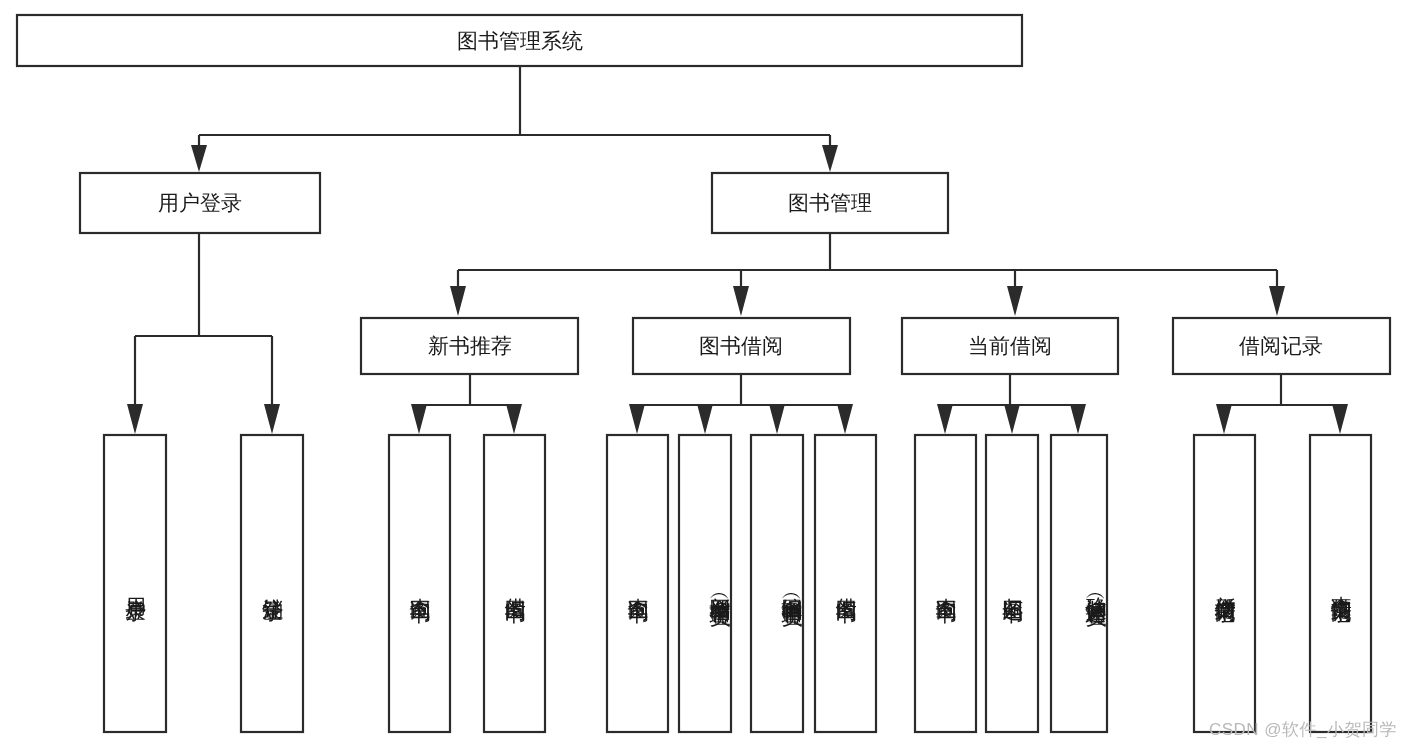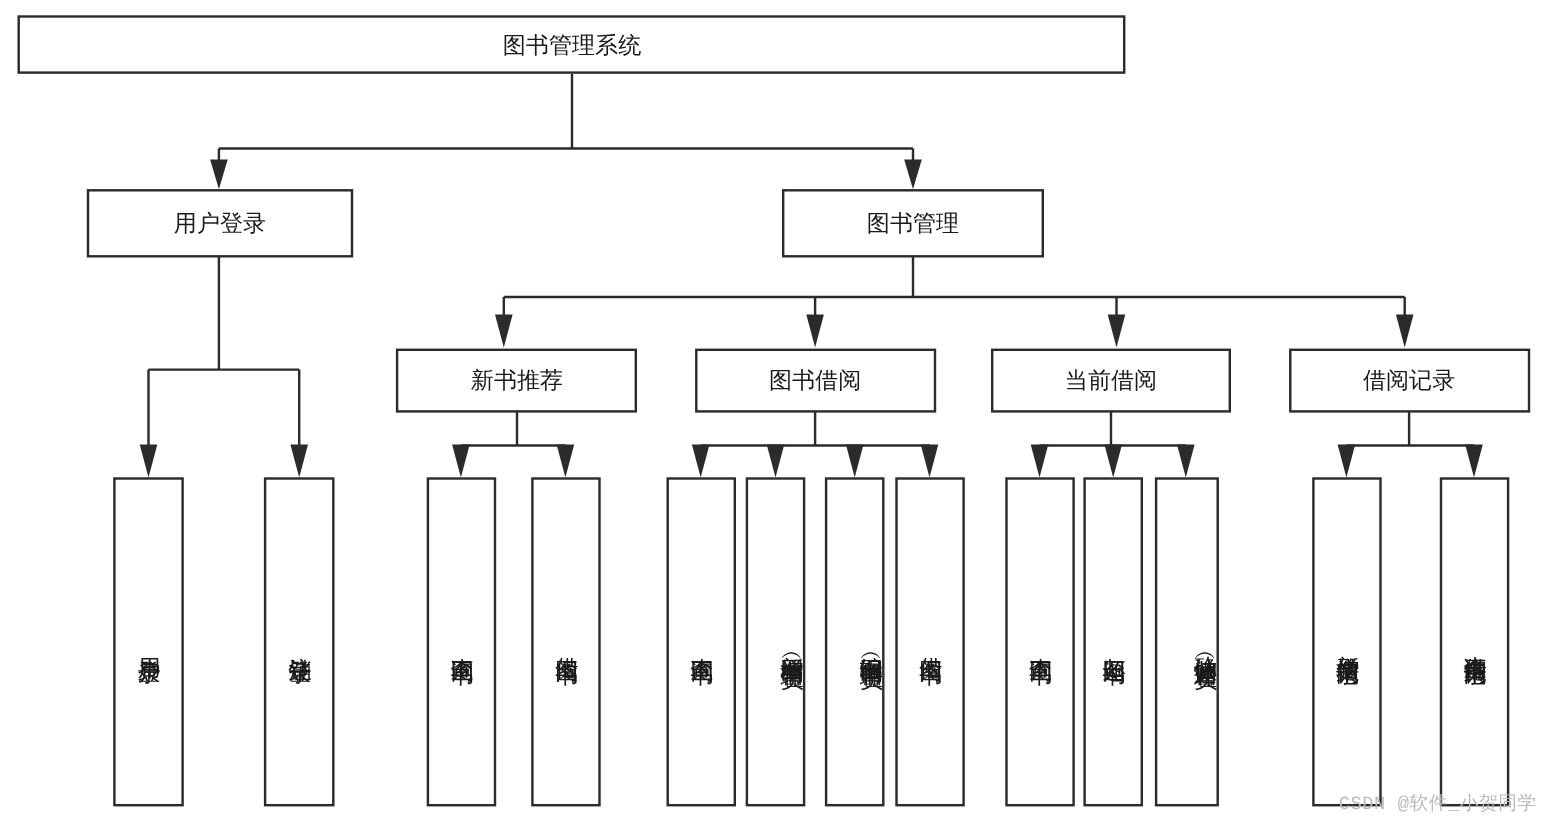--- a/index.html
+++ b/index.html
@@ -60,21 +60,21 @@
     display: flex;
     align-items: center;
     justify-content: center;
     white-space: nowrap;
     pointer-events: auto;
   }
   .watermark {
     position: absolute;
     right: 8px;
     bottom: 6px;
-    font-family: Liberation Mono, monospace;
+    font-family: Liberation Sans, sans-serif;
     font-size: 17px;
     color: #b9b9b9;
     letter-spacing: 0.5px;
     user-select: none;
     white-space: nowrap;
   }
 </style>
 </head>
 <body>
 

